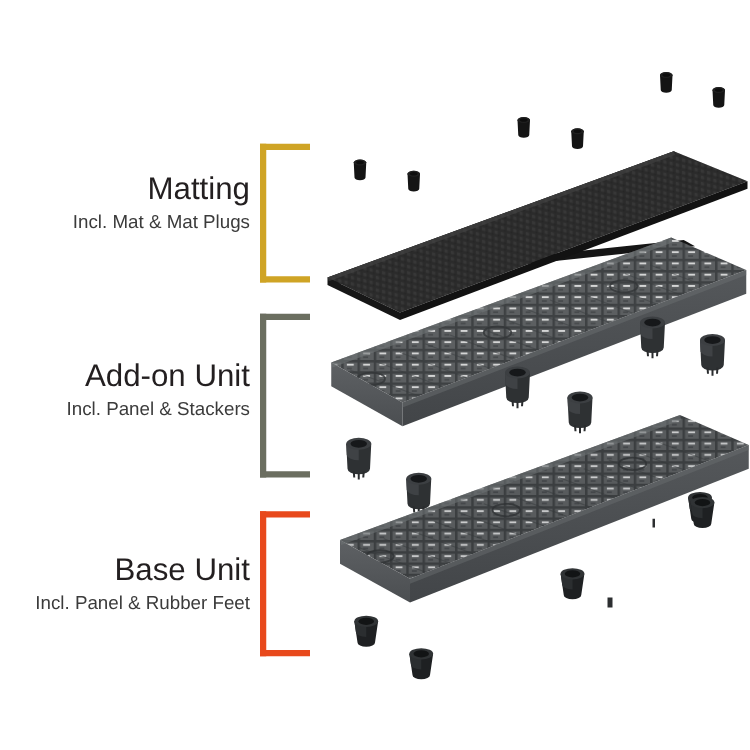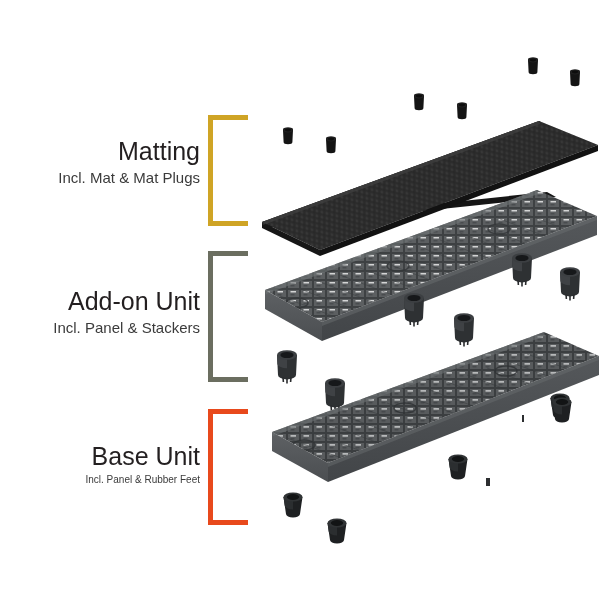--- a/index.html
+++ b/index.html
@@ -208,16 +208,16 @@
     <div class="label-sub" style="font-size:15px;margin-top:6px;">Incl. Mat &amp; Mat Plugs</div>
   </div>
 
   <div class="label-group" style="right:400px;top:288px;">
     <div class="label-title" style="font-size:25px;">Add-on Unit</div>
     <div class="label-sub" style="font-size:15px;margin-top:6px;">Incl. Panel &amp; Stackers</div>
   </div>
 
   <div class="label-group" style="right:400px;top:443px;">
     <div class="label-title" style="font-size:25px;text-align:right;">Base Unit</div>
-    <div class="label-sub" style="font-size:10px;margin-top:6px;">Incl. Panel &amp; Rubber Feet</div>
+    <div class="label-sub" style="font-size:15px;margin-top:6px;">Incl. Panel &amp; Rubber Feet</div>
   </div>
 
 </div>
 
 </body></html>

